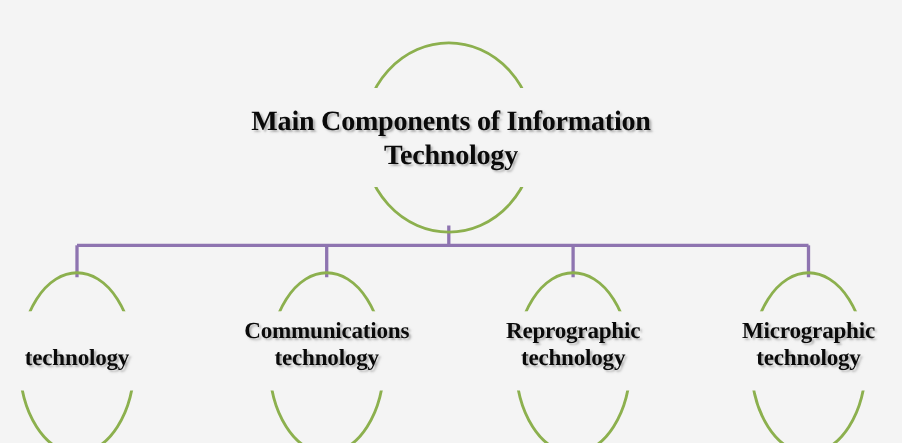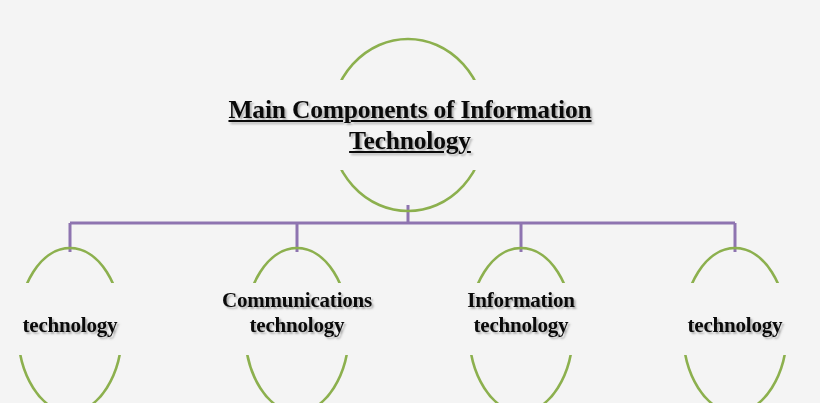--- a/index.html
+++ b/index.html
@@ -43,21 +43,20 @@
   }
 
   .root-label {
     left: 50%;
     transform: translateX(-50%);
     top: 94px;
     font-size: 25.5px;
     line-height: 1.22;
     width: 440px;
     white-space: normal;
-    text-decoration: underline;
   }
 
   .leaf-label {
     top: 288px;
     font-size: 21px;
     line-height: 1.18;
     width: 220px;
     transform: translateX(-50%);
     white-space: normal;
   }
@@ -120,23 +119,24 @@
     <span>technology</span>
   </div>
 
   <div class="node-label leaf-label" style="left:297px;">
     <span>Communications</span>
     <br>
     <span>technology</span>
   </div>
 
   <div class="node-label leaf-label" style="left:521px;">
-    <span>Information</span>
+    <span>Reprographic</span>
     <br>
     <span>technology</span>
   </div>
 
   <div class="node-label leaf-label" style="left:735px;">
+    <span>Micrographic</span>
     <br>
     <span>technology</span>
   </div>
 
 </div>
 
 </body></html>

